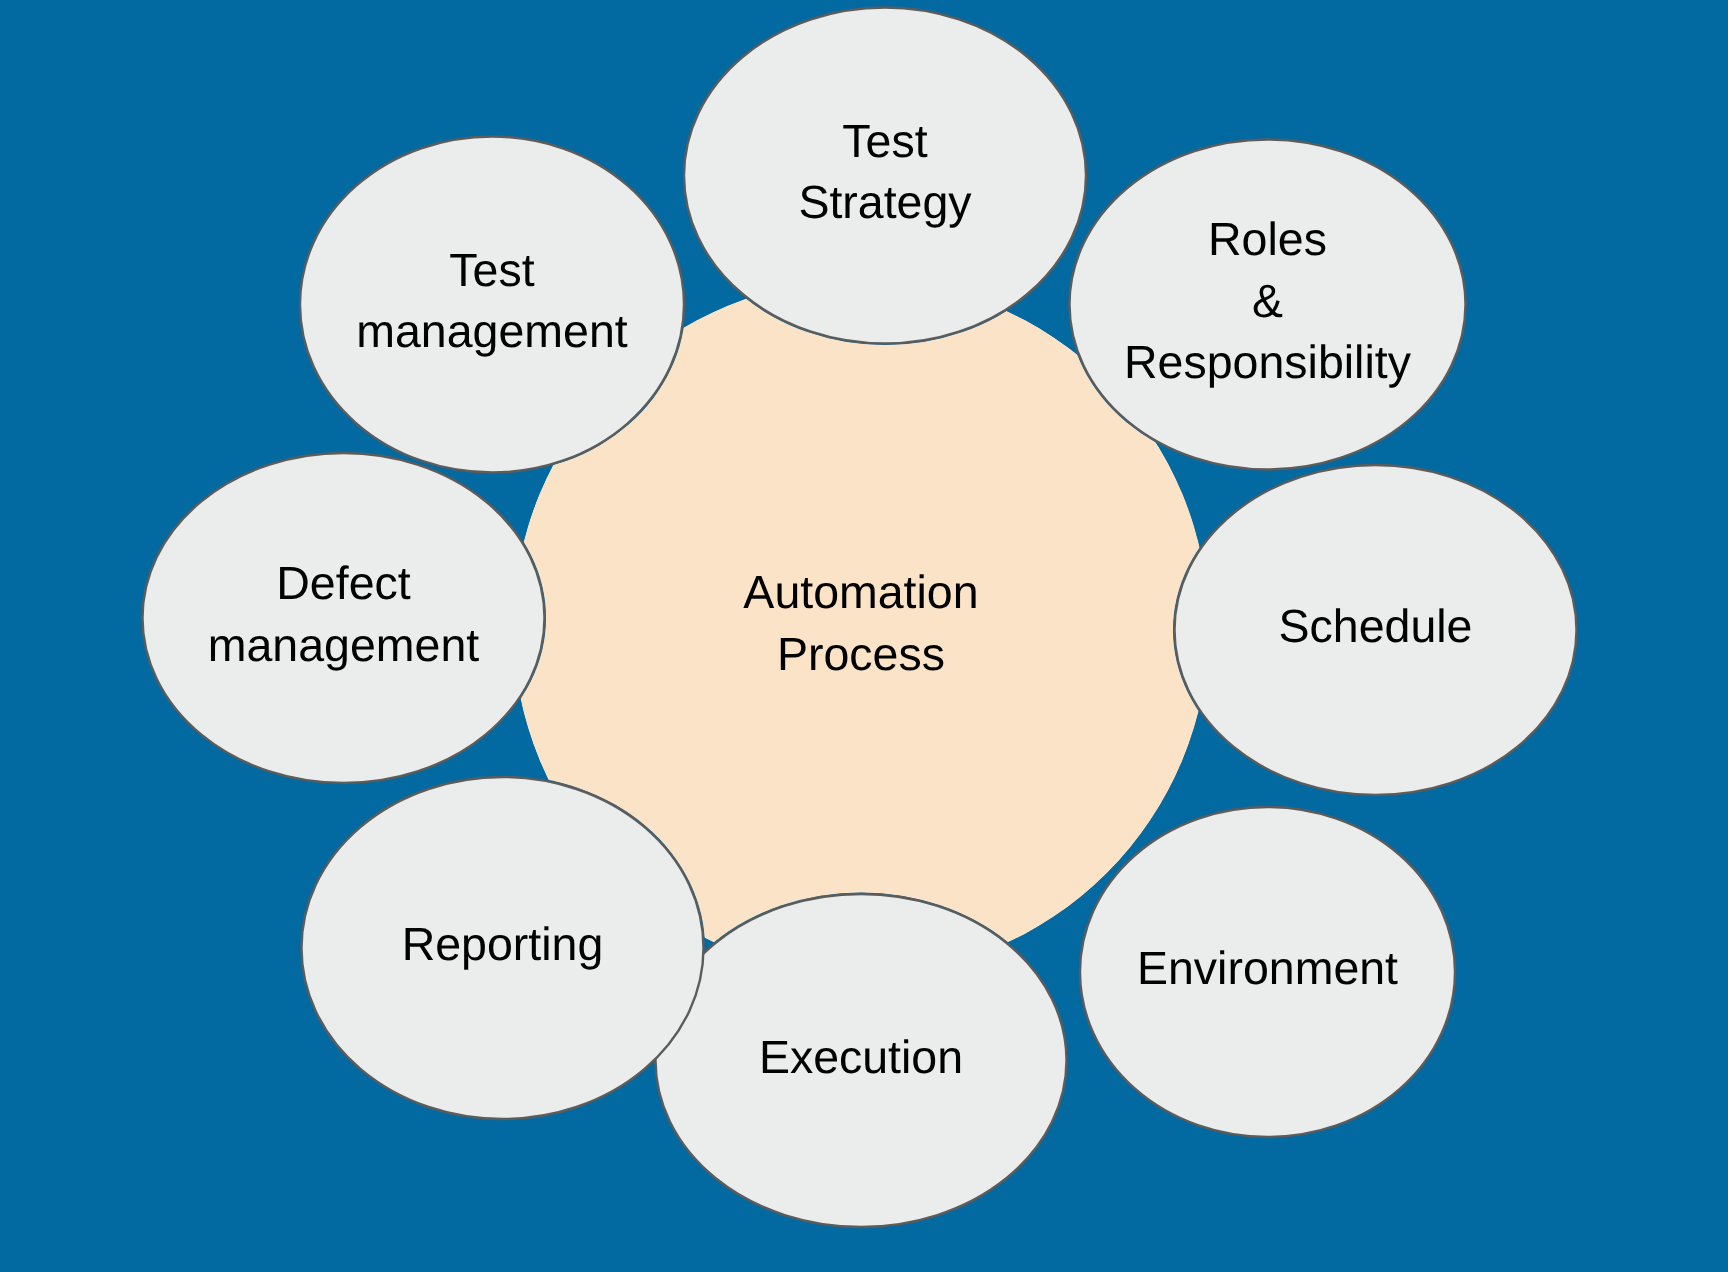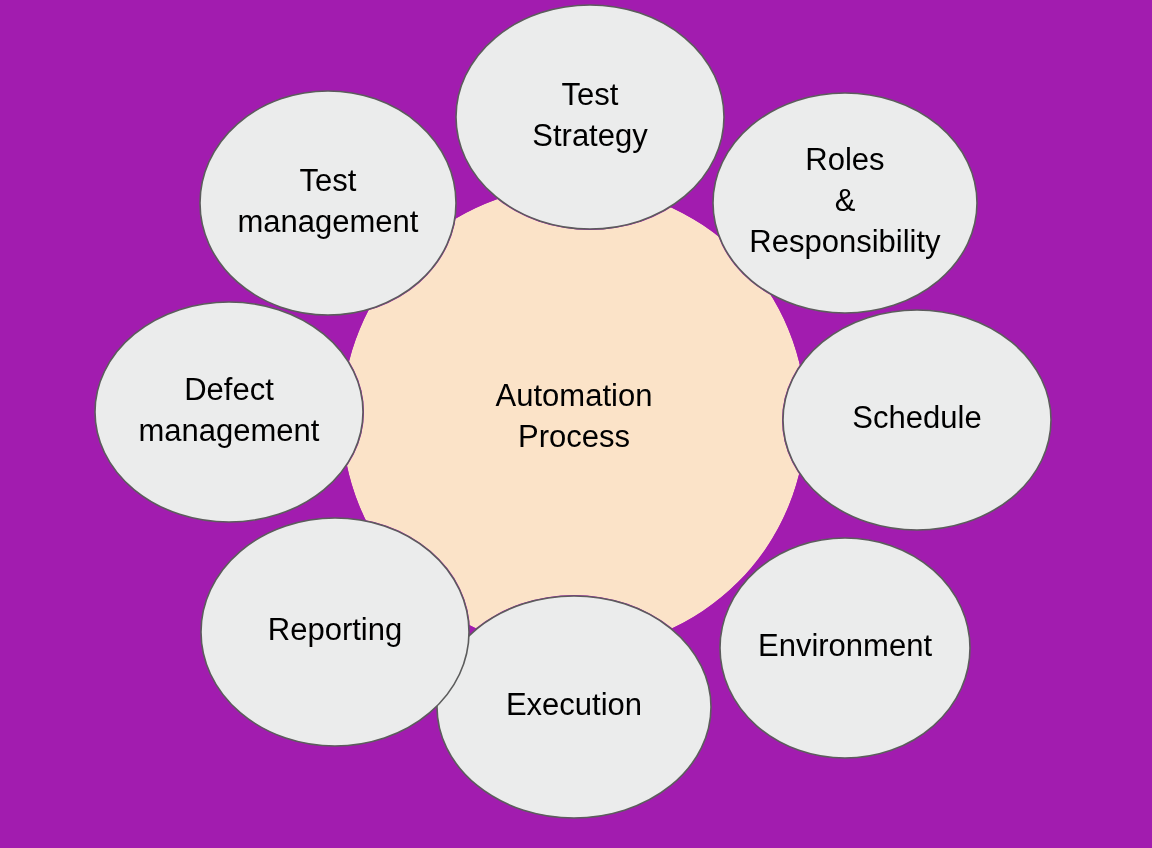--- a/index.html
+++ b/index.html
@@ -10,21 +10,21 @@
   body {
     width: 1152px;
     height: 848px;
     font-family: "Liberation Sans", sans-serif;
     overflow: hidden;
   }
   #diagram-root {
     position: relative;
     width: 1152px;
     height: 848px;
-    background: #a21caf;
+    background: #0369a1;
   }
   svg#petal-diagram {
     display: block;
     width: 1152px;
     height: 848px;
   }
   .node-label {
     font-family: "Liberation Sans", sans-serif;
     fill: #000000;
     text-anchor: middle;

